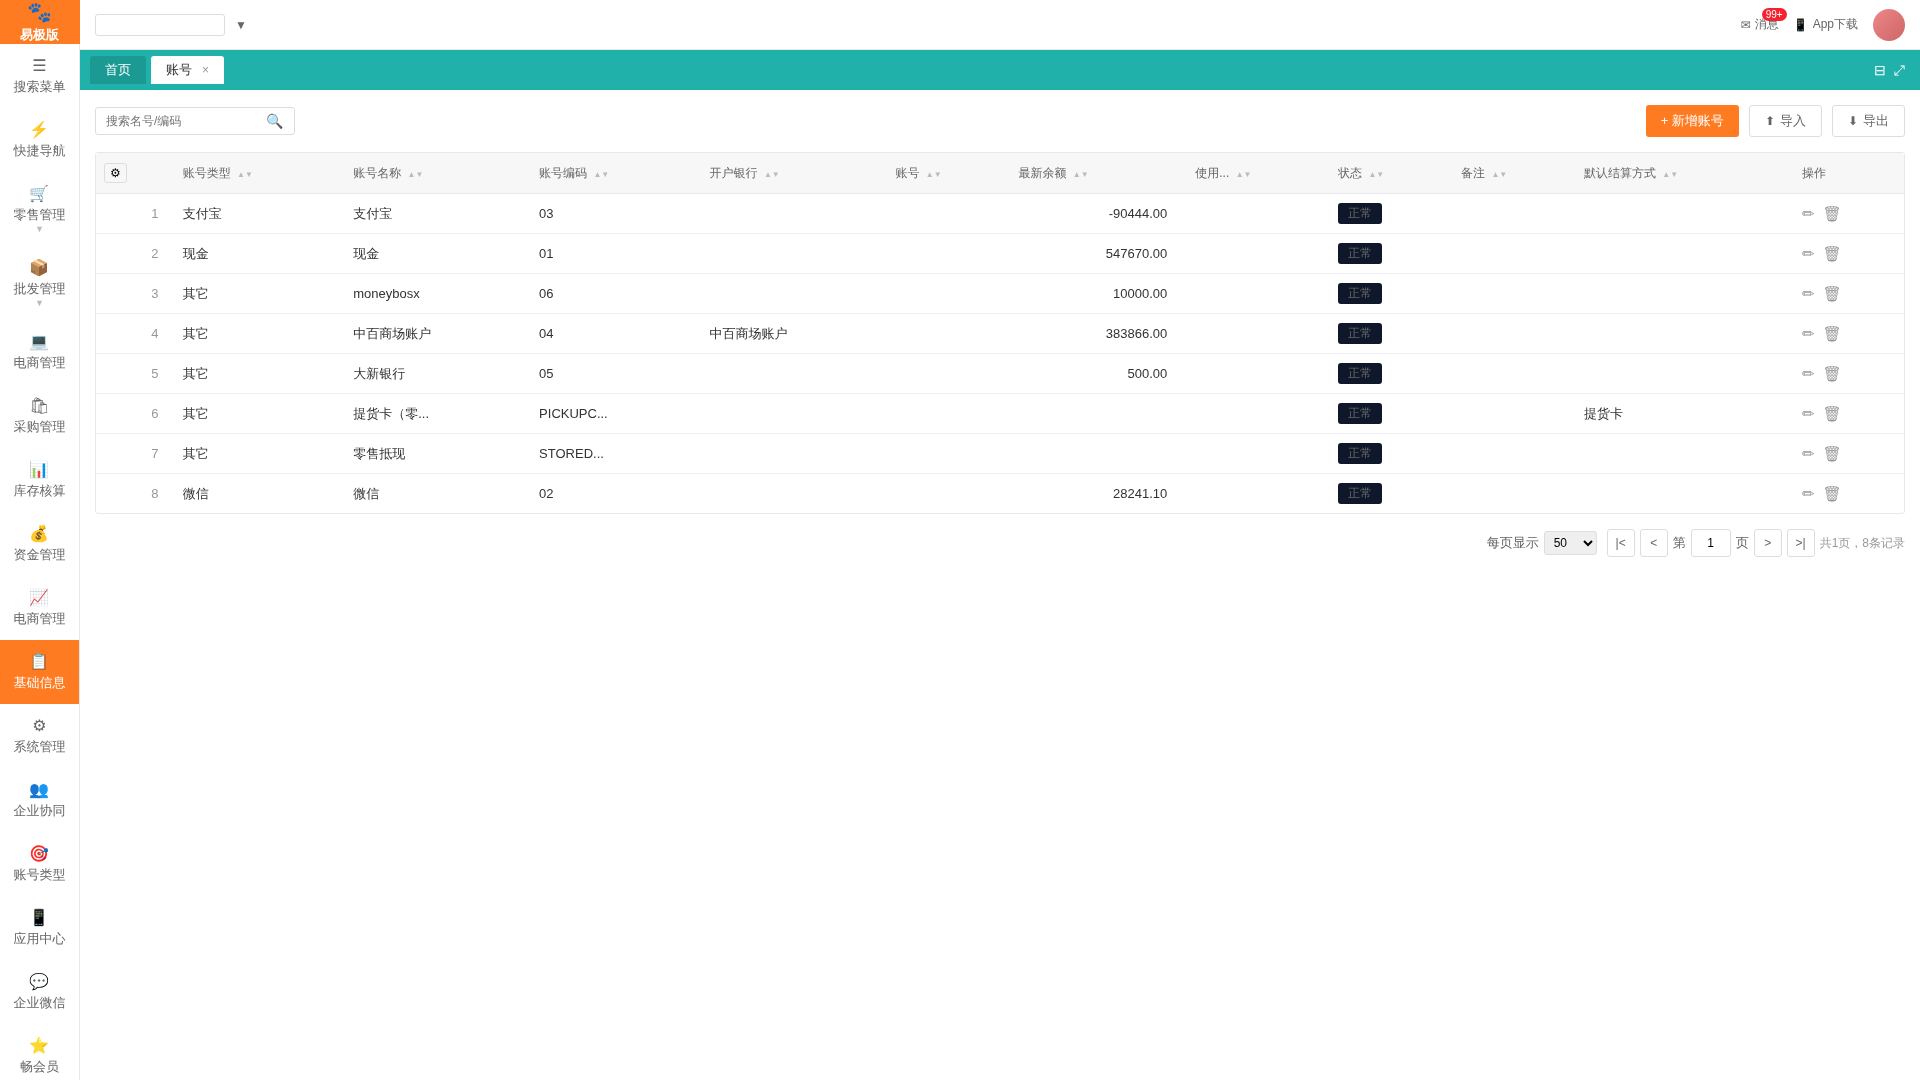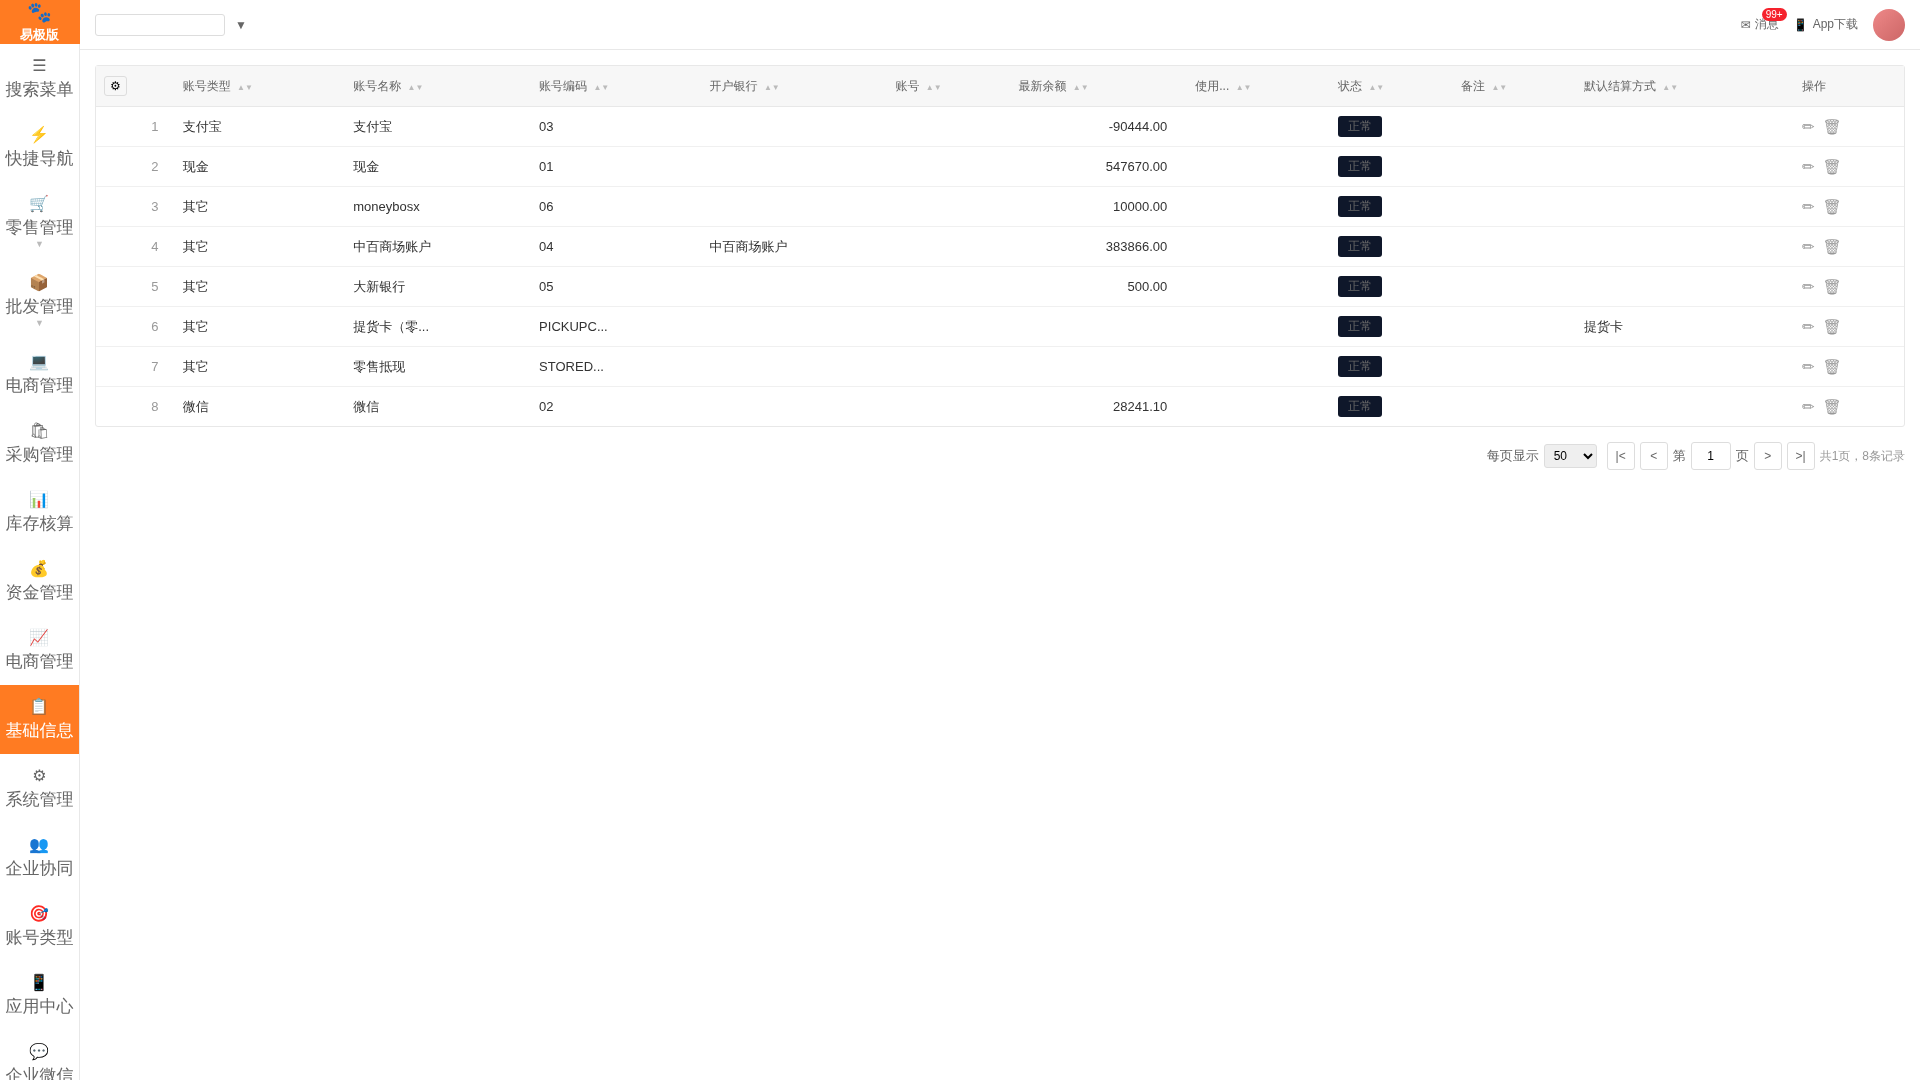--- a/index.html
+++ b/index.html
@@ -6,21 +6,21 @@
     body { font-family: 'Microsoft YaHei', Arial, sans-serif; font-size: 13px; background: #f5f5f5; display: flex; height: 1080px; width: 1920px; overflow: hidden; }
 
     
     .sidebar { width: 80px; background: #fff; display: flex; flex-direction: column; align-items: center; border-right: 1px solid #e8e8e8; flex-shrink: 0; }
     .sidebar-logo { width: 80px; height: 50px; background: #ff7b22; display: flex; align-items: center; justify-content: center; color: #fff; font-size: 11px; font-weight: bold; flex-direction: column; }
     .sidebar-logo-icon { font-size: 20px; }
     .sidebar-logo-text { font-size: 13px; margin-top: 2px; }
     .sidebar-item { width: 100%; padding: 12px 5px; display: flex; flex-direction: column; align-items: center; cursor: pointer; color: #666; font-size: 12px; border-bottom: none; }
     .sidebar-item.active { background: #ff7b22; color: #fff; }
     .sidebar-item .icon { font-size: 16px; margin-bottom: 3px; }
-    .sidebar-item .label { font-size: 17px; text-align: center; }
+    .sidebar-item .label { font-size: 13px; text-align: center; }
 
     
     .main { flex: 1; display: flex; flex-direction: column; overflow: hidden; }
 
     
     .topbar { height: 50px; background: #fff; display: flex; align-items: center; justify-content: space-between; padding: 0 15px; border-bottom: 1px solid #e8e8e8; }
     .topbar-left { display: flex; align-items: center; gap: 10px; }
     .topbar-search { display: flex; align-items: center; border: 1px solid #ddd; border-radius: 3px; padding: 3px 8px; width: 130px; }
     .topbar-search input { border: none; outline: none; font-size: 12px; width: 90px; }
     .topbar-dropdown { display: flex; align-items: center; gap: 3px; cursor: pointer; color: #666; font-size: 12px; }
@@ -170,23 +170,55 @@
         <span class="badge">99+</span>
       </div>
       <div class="topbar-app">
         <span>📱</span>
         <span>App下载</span>
       </div>
       <div class="topbar-avatar" style="background: linear-gradient(135deg, #e88, #c66);"></div>
     </div>
   </div>
 
+  <div class="tabbar">
+    <div class="tab home">
+      <span>首页</span>
+    </div>
+    <div class="tab active">
+      <span>账号</span>
+      <span class="close-btn">×</span>
+    </div>
+    <div style="margin-left:auto; display:flex; gap:8px; padding-right:5px;">
+      <span class="tab-icon-btn">⊟</span>
+      <span class="tab-icon-btn">⤢</span>
+    </div>
+  </div>
 
   <div class="content">
 
+    <div class="toolbar">
+      <div class="search-box">
+        <input type="text" placeholder="搜索名号/编码" style="">
+        <span class="search-icon">🔍</span>
+      </div>
+      <div class="toolbar-right">
+        <button class="btn-primary">
+          <span>+ 新增账号</span>
+        </button>
+        <button class="btn-secondary">
+          <span style="font-size:12px;">⬆</span>
+          <span>导入</span>
+        </button>
+        <button class="btn-secondary">
+          <span style="font-size:12px;">⬇</span>
+          <span>导出</span>
+        </button>
+      </div>
+    </div>
 
     <div class="table-container">
       <table>
         <thead>
           <tr>
             <th class="col-settings">
               <button class="settings-btn">⚙</button>
             </th>
             <th class="col-index"></th>
             <th>

